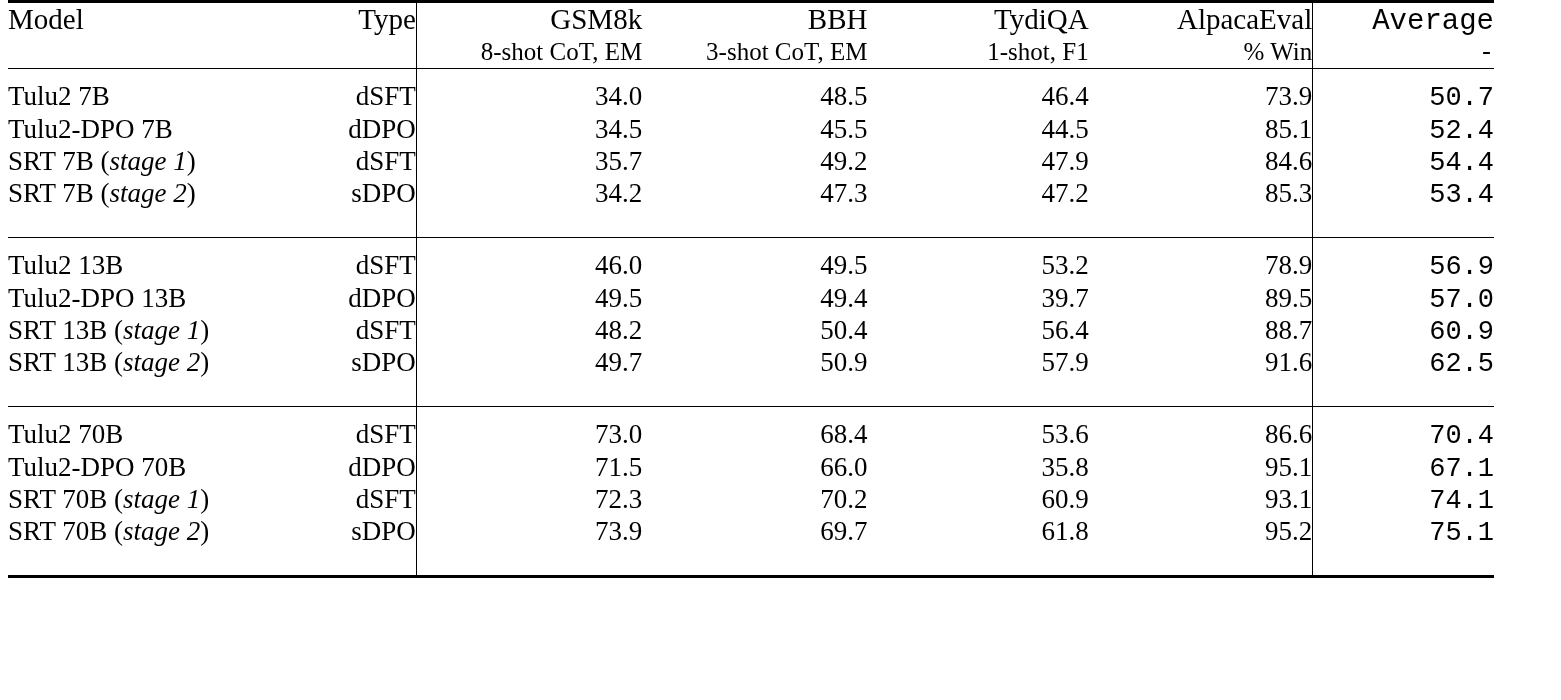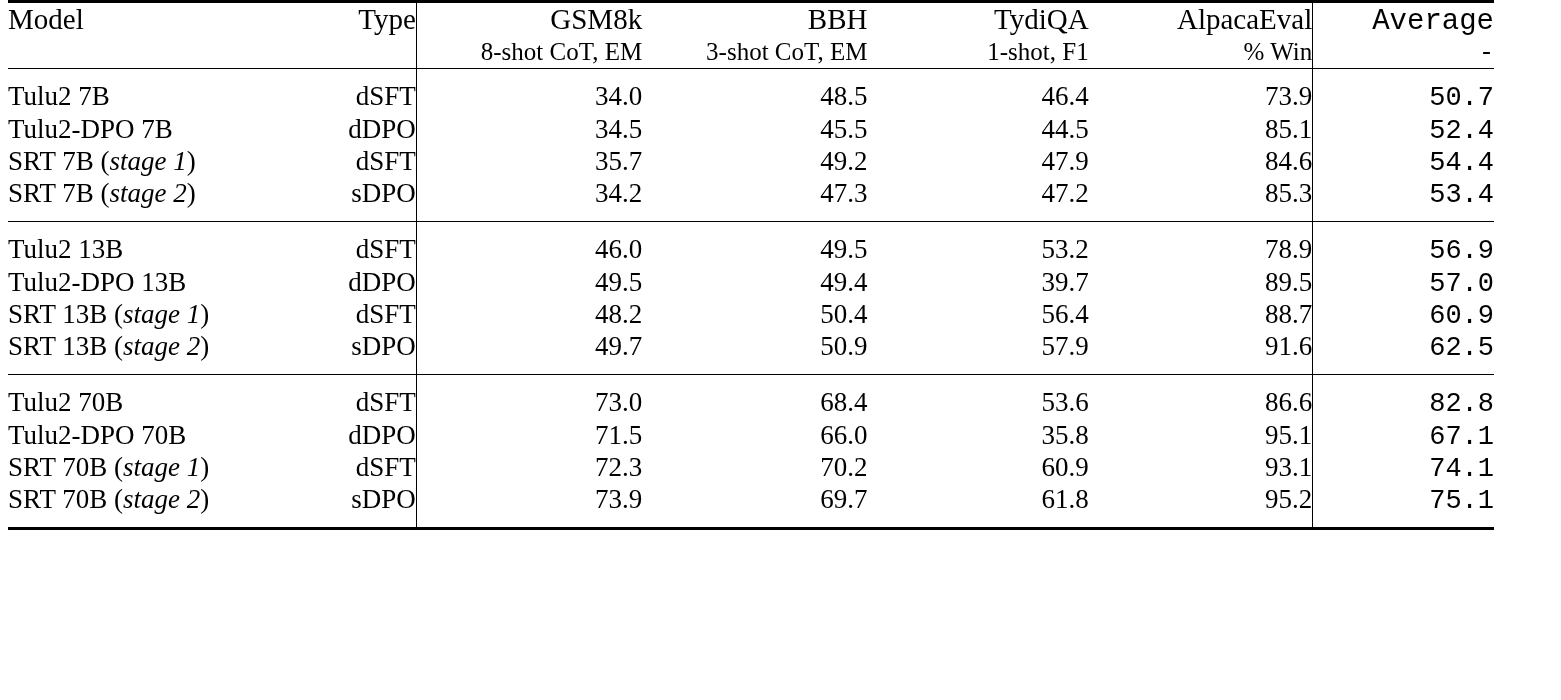--- a/index.html
+++ b/index.html
@@ -52,21 +52,21 @@
   .col-type { text-align: right; padding-right: 16px; width: 118px; }
   .col-num { text-align: right; width: 230px; }
   .col-avg { text-align: right; padding-right: 26px; width: 185px; font-family: Liberation Mono, monospace; }
 
   
   .vsep-left { border-left: 1.6px solid #000; }
 
   .pad-cell { padding-top: 9px; padding-bottom: 4px; }
   .body-row td { padding-top: 5px; padding-bottom: 5px; }
   .body-row.first-in-group td { padding-top: 12px; }
-  .body-row.last-in-group td { padding-bottom: 11px; }
+  .body-row.last-in-group td { padding-bottom: 27px; }
 
   .bold { font-weight: bold; }
   .stage { font-style: italic; }
   .avg-head-dash { font-size: 25px; }
 </style>
 </head>
 <body>
 
 <div class="table-wrap">
   <table class="results">
@@ -161,21 +161,21 @@
           <td class="col-num bold">91.6</td>
           <td class="col-avg vsep-left bold">62.5</td>
         </tr>
         <tr class="body-row first-in-group rule-mid">
           <td class="col-model"><span>Tulu2 70B</span></td>
           <td class="col-type">dSFT</td>
           <td class="col-num vsep-left">73.0</td>
           <td class="col-num">68.4</td>
           <td class="col-num">53.6</td>
           <td class="col-num">86.6</td>
-          <td class="col-avg vsep-left">82.8</td>
+          <td class="col-avg vsep-left">70.4</td>
         </tr>
         <tr class="body-row">
           <td class="col-model"><span>Tulu2-DPO 70B</span></td>
           <td class="col-type">dDPO</td>
           <td class="col-num vsep-left">71.5</td>
           <td class="col-num">66.0</td>
           <td class="col-num">35.8</td>
           <td class="col-num">95.1</td>
           <td class="col-avg vsep-left">67.1</td>
         </tr>

